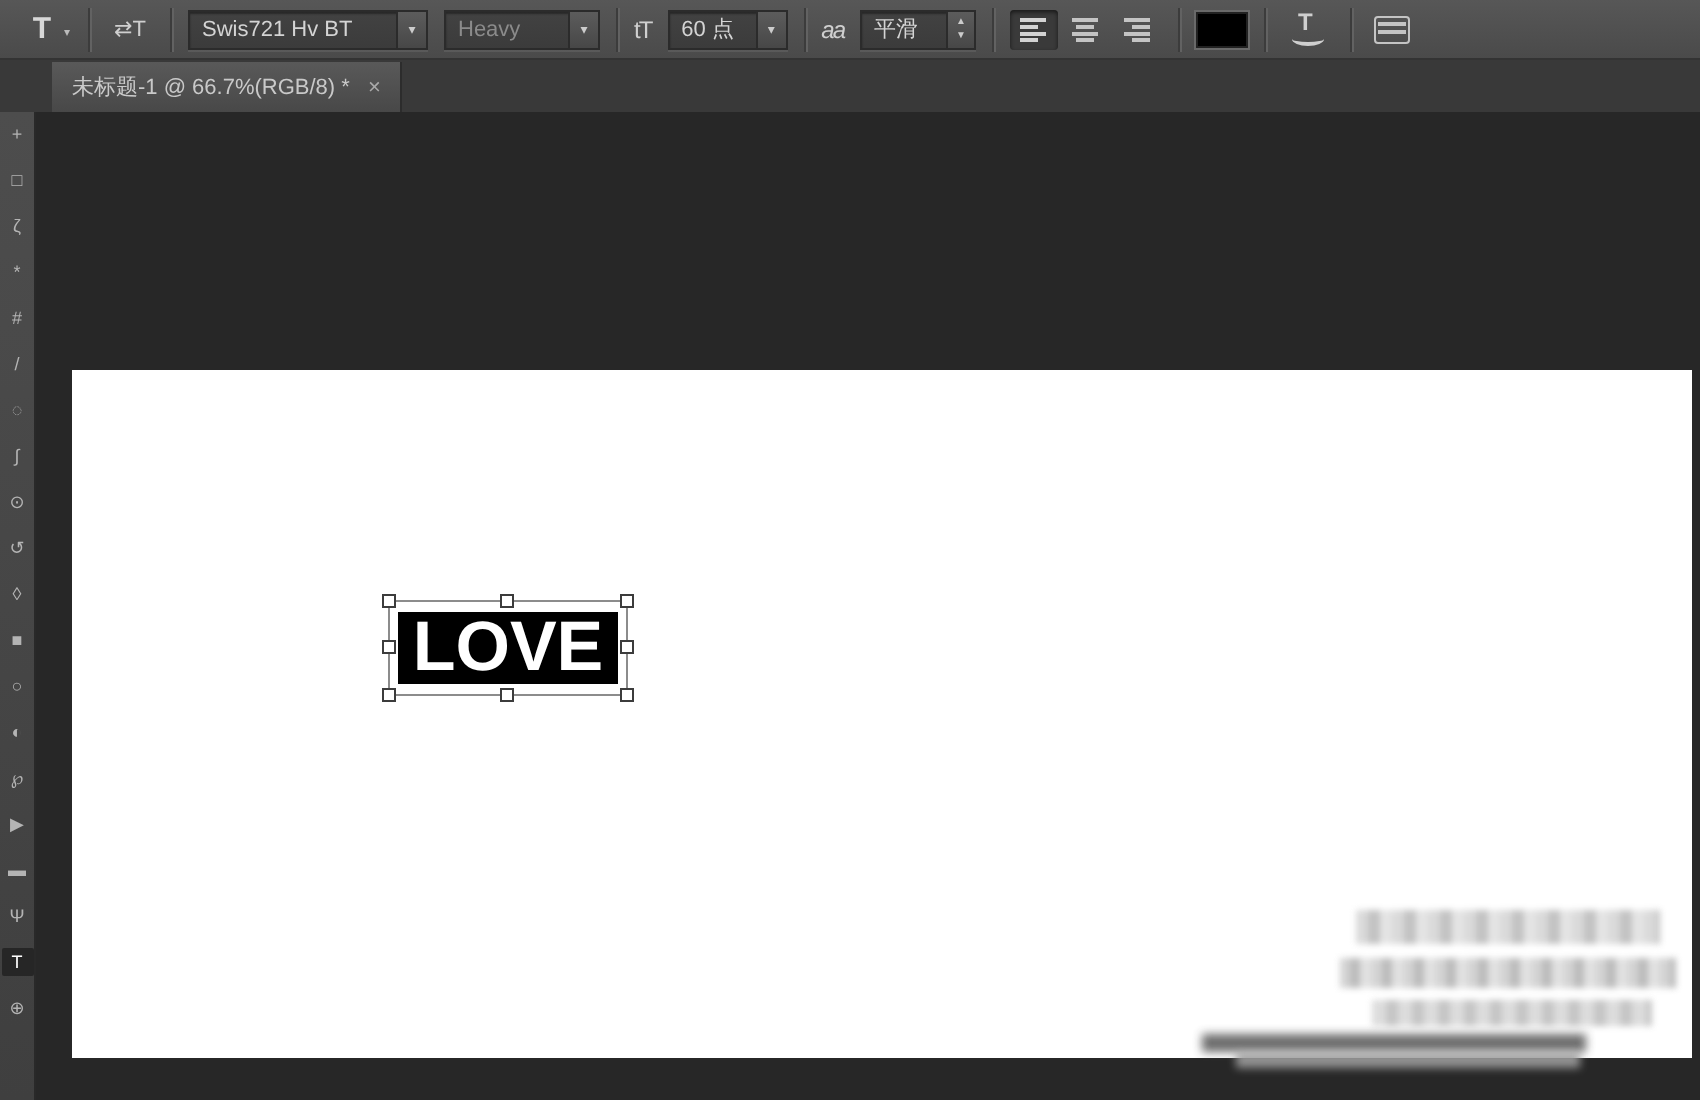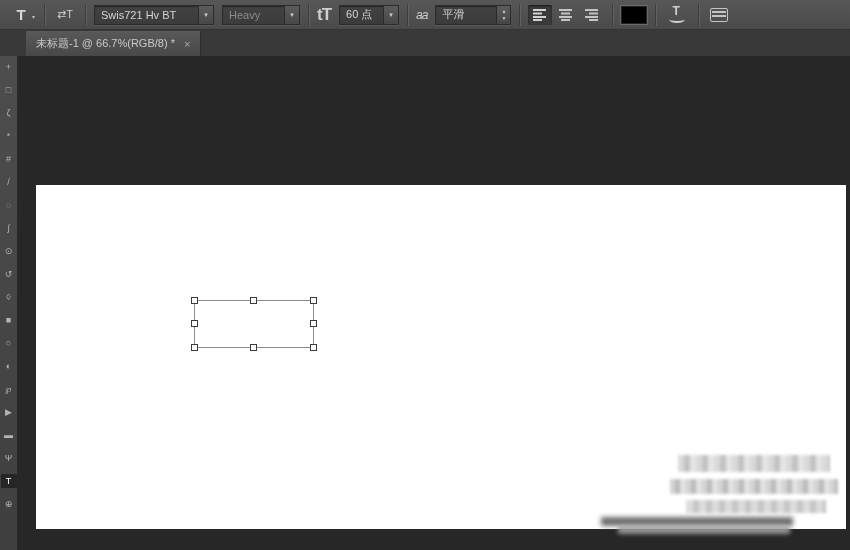--- a/index.html
+++ b/index.html
@@ -21,25 +21,25 @@
     border:1px solid #2b2b2b; box-shadow:inset 0 1px 1px rgba(0,0,0,.4), 0 1px 0 rgba(255,255,255,.08);
     color:#d4d4d4; font-size:11px; cursor:default; }
   .combo-text { display:flex; align-items:center; padding:0 6px; flex:1; white-space:nowrap; overflow:hidden; }
   .combo-arrow { width:15px; display:flex; align-items:center; justify-content:center;
     font-size:7px; color:#ccc; border-left:1px solid #2b2b2b;
     background:linear-gradient(#5c5c5c,#474747); }
   .combo.disabled .combo-text { color:#8b8b8b; }
   .combo.family { width:120px; }
   .combo.style  { width:78px;  }
   .combo.size   { width:60px;  }
-  .combo.aa     { width:76px;  }
+  .combo.aa     { width:58px;  }
   .spinner { width:14px; display:flex; flex-direction:column; align-items:center; justify-content:center;
     gap:1px; font-size:5px; color:#ccc; border-left:1px solid #2b2b2b;
     background:linear-gradient(#5c5c5c,#474747); }
-  .size-icon { font-size:17px; font-weight:bold; color:#cfcfcf; letter-spacing:-1px; }
+  .size-icon { font-size:12px; font-weight:normal; color:#cfcfcf; letter-spacing:-1px; }
   .aa-icon { font-size:12px; font-style:italic; color:#cfcfcf; letter-spacing:-1px; }
   .align-group { display:flex; gap:2px; }
   .align-btn { width:24px; height:20px; display:flex; align-items:center; justify-content:center;
     border-radius:2px; cursor:default; }
   .align-btn.active { background:#3a3a3a; box-shadow:inset 0 1px 2px rgba(0,0,0,.6); }
   .swatch { width:26px; height:18px; border:1px solid #222; box-shadow:0 0 0 1px #6a6a6a; }
   .warp-btn { width:26px; height:22px; position:relative; color:#cfcfcf; }
   .warp-btn .warp-t { position:absolute; left:8px; top:0; font-size:12px; font-weight:bold; }
   .warp-btn .warp-arc { position:absolute; left:5px; bottom:3px; width:16px; height:7px;
     border-bottom:2px solid #cfcfcf; border-radius:50%; }
@@ -202,20 +202,21 @@
         <div class="tool">▬</div>
         <div class="tool">Ψ</div>
         <div class="tool active">T</div>
         <div class="tool">⊕</div>
       </div>
 
     <div class="canvas-area">
       <div class="white-canvas"></div>
 
       <div class="bbox">
+        <div class="text-highlight">LOVE</div>
         <span class="handle h-nw"></span>
         <span class="handle h-n"></span>
         <span class="handle h-ne"></span>
         <span class="handle h-w"></span>
         <span class="handle h-e"></span>
         <span class="handle h-sw"></span>
         <span class="handle h-s"></span>
         <span class="handle h-se"></span>
       </div>
 

